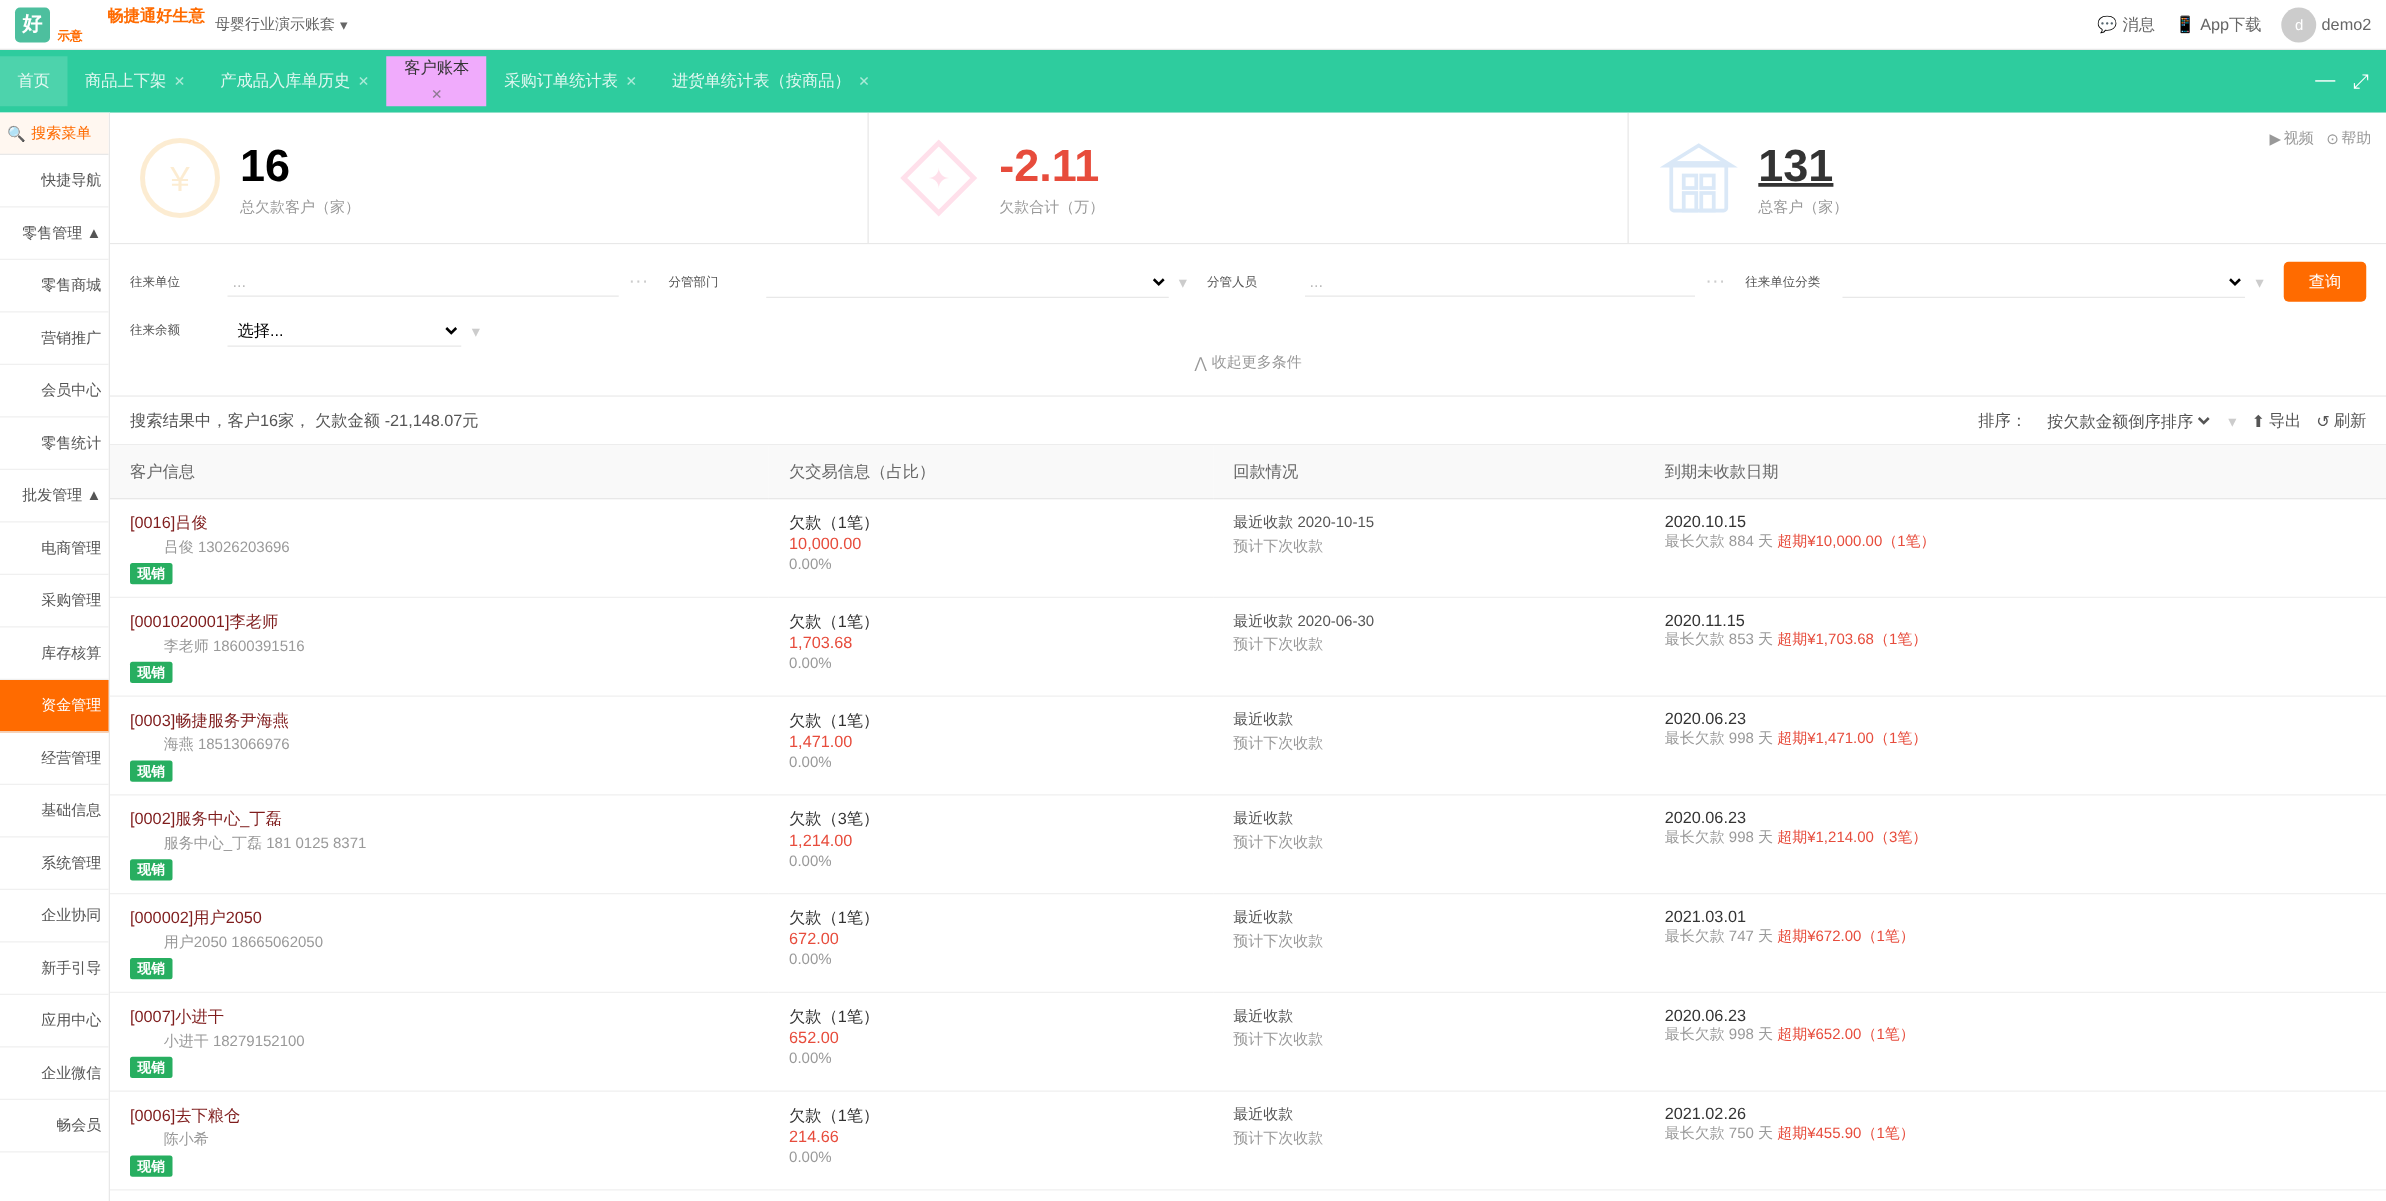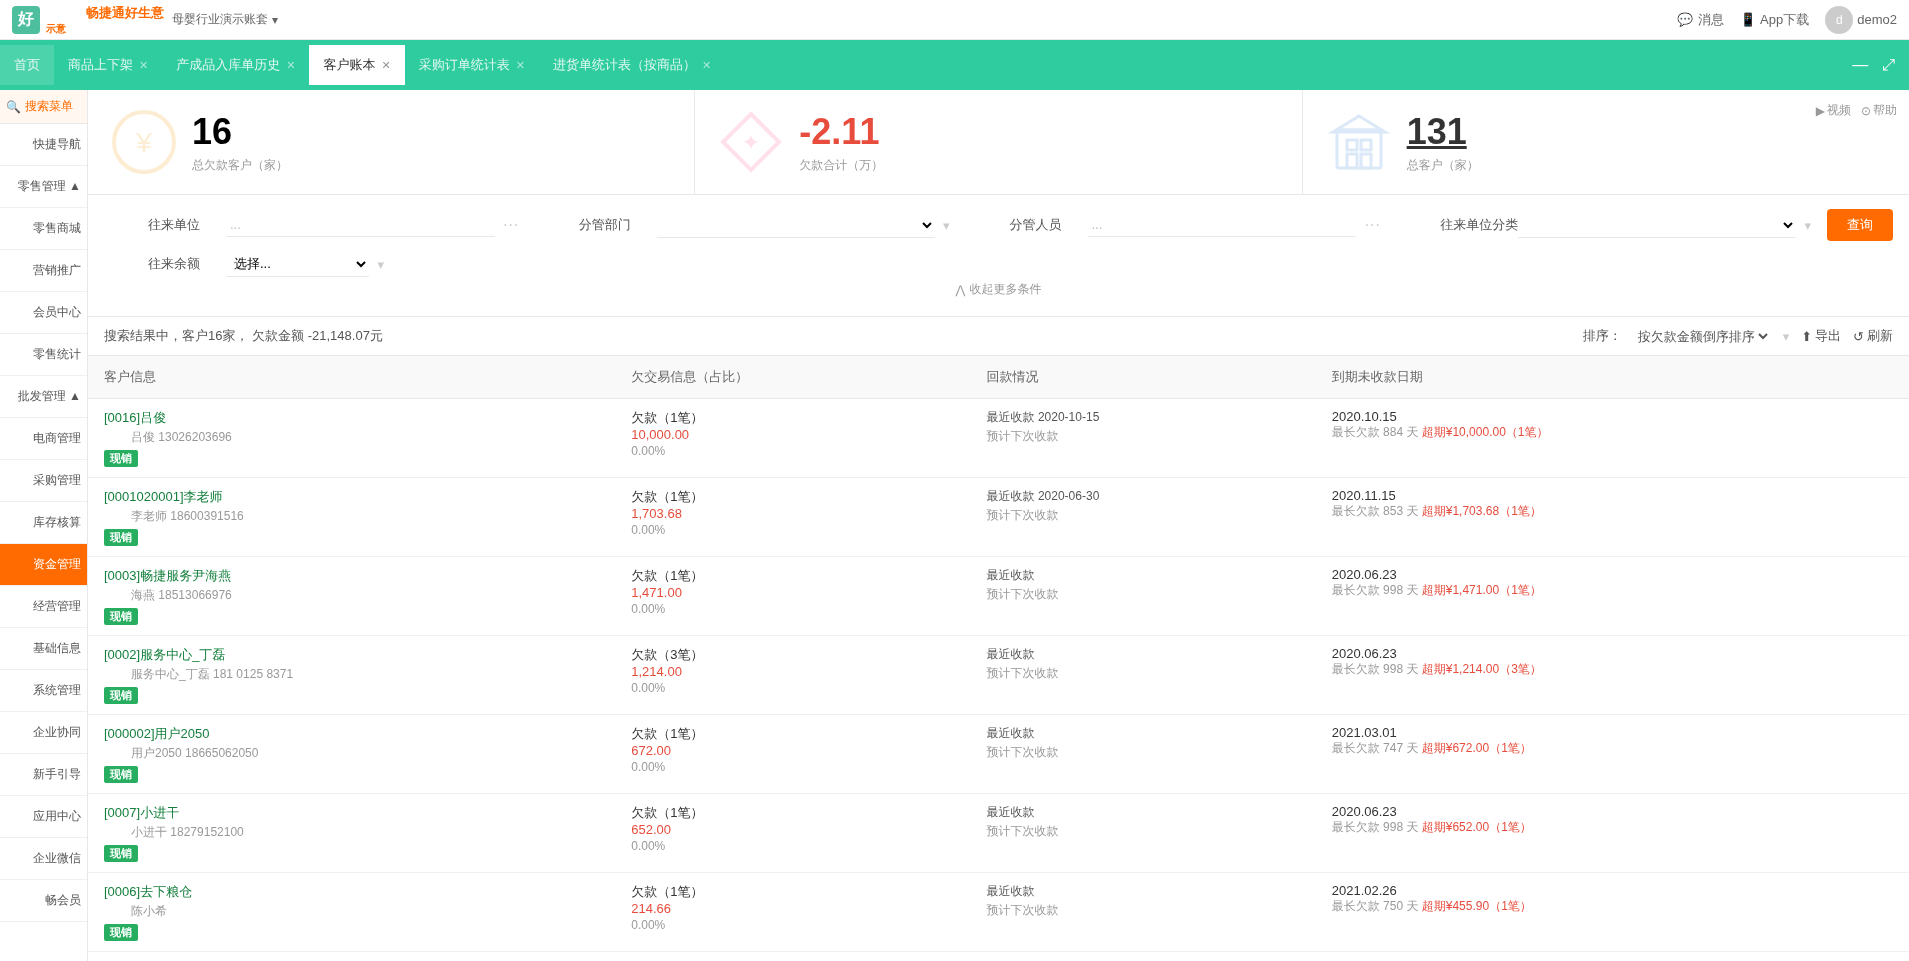--- a/index.html
+++ b/index.html
@@ -10,21 +10,21 @@
     .top-bar-left { display: flex; align-items: center; gap: 8px; }
     .logo-area { display: flex; align-items: center; gap: 6px; color: #ff6b00; font-size: 14px; font-weight: bold; }
     .logo-icon { width: 28px; height: 28px; background: #4dbf9e; border-radius: 4px; display: flex; align-items: center; justify-content: center; color: white; font-size: 16px; }
     .company-selector { color: #666; font-size: 12px; display: flex; align-items: center; gap: 4px; cursor: pointer; }
     .top-bar-right { display: flex; align-items: center; gap: 16px; color: #666; font-size: 13px; }
     .top-bar-right .avatar { width: 28px; height: 28px; border-radius: 50%; background: #ccc; display: inline-flex; align-items: center; justify-content: center; color: white; font-size: 12px; }
 
     
     .tab-bar { background: #2ecc9e; display: flex; align-items: center; height: 50px; padding: 0 0; overflow: hidden; }
     .tab-item { padding: 0 14px; height: 40px; display: flex; align-items: center; gap: 6px; cursor: pointer; color: rgba(255,255,255,0.85); font-size: 13px; white-space: nowrap; }
-    .tab-item.active { background: #ffffff; color: #333; }
+    .tab-item.active { background: #f0abfc; color: #333; flex-direction: column; }
     .tab-item .close-x { font-size: 11px; color: inherit; opacity: 0.7; }
     .tab-item.home { background: rgba(255,255,255,0.15); }
     .tab-bar-actions { margin-left: auto; display: flex; align-items: center; gap: 6px; padding-right: 10px; }
     .tab-bar-actions button { background: none; border: none; color: white; cursor: pointer; font-size: 16px; padding: 4px; }
 
     
     .main-layout { display: flex; flex: 1; overflow: hidden; }
 
     
     .sidebar { width: 88px; background: #fff; border-right: 1px solid #e8e8e8; display: flex; flex-direction: column; overflow-y: auto; }
@@ -49,40 +49,40 @@
     .stat-number.orange { color: #000000; }
     .stat-number.dark { color: #333; }
     .stat-label { font-size: 12px; color: #999; margin-top: 4px; }
     .stat-card-actions { position: absolute; top: 12px; right: 12px; font-size: 12px; color: #999; display: flex; gap: 10px; }
     .stat-card-actions span { cursor: pointer; display: flex; align-items: center; gap: 2px; }
 
     
     .filter-section { background: #fff; padding: 14px 16px; border-bottom: 1px solid #e8e8e8; }
     .filter-row { display: flex; align-items: center; gap: 16px; margin-bottom: 10px; }
     .filter-item { display: flex; align-items: center; gap: 8px; flex: 1; }
-    .filter-label { font-size: 13px; color: #555; white-space: nowrap; width: 70px; margin-left: 44px; }
+    .filter-label { font-size: 10px; color: #555; white-space: nowrap; width: 70px; }
     .filter-input { flex: 1; border: none; border-bottom: 1px solid #e8e8e8; padding: 4px 6px; font-size: 13px; color: #333; outline: none; background: transparent; cursor: pointer; }
     .filter-input::placeholder { color: #bbb; }
     .filter-dots { color: #ccc; font-size: 16px; cursor: pointer; }
     .collapse-btn { display: flex; align-items: center; justify-content: center; gap: 4px; color: #999; font-size: 12px; cursor: pointer; margin: 4px 0; }
     .search-btn { background: #ff6b00; color: white; border: none; padding: 7px 20px; border-radius: 4px; cursor: pointer; font-size: 13px; }
     .filter-row-2 { display: flex; align-items: center; gap: 16px; }
 
     
     .results-bar { display: flex; align-items: center; justify-content: space-between; padding: 10px 16px; background: #fff; border-bottom: 1px solid #e8e8e8; }
     .results-info { font-size: 13px; color: #555; }
     .results-actions { display: flex; align-items: center; gap: 12px; font-size: 13px; color: #555; }
     .sort-select { border: none; outline: none; font-size: 13px; color: #555; cursor: pointer; background: transparent; }
 
     
     .data-table { width: 100%; background: #fff; border-collapse: collapse; }
     .data-table thead tr { background: #f9f9f9; }
     .data-table th { padding: 12px 16px; text-align: left; font-size: 13px; color: #666; font-weight: normal; border-bottom: 1px solid #e8e8e8; }
     .data-table td { padding: 10px 16px; border-bottom: 1px solid #f0f0f0; font-size: 13px; vertical-align: top; }
-    .customer-name { color: #15803d; font-size: 13px; cursor: pointer; }
+    .customer-name { color: #7f1d1d; font-size: 13px; cursor: pointer; }
     .customer-sub { color: #999; font-size: 12px; margin-top: 2px; margin-left: 27px; }
     .tag-present { background: #27ae60; color: white; font-size: 11px; padding: 1px 6px; border-radius: 2px; margin-top: 4px; display: inline-block; font-weight: bold; }
     .amount-red { color: #e74c3c; font-size: 13px; }
     .amount-pct { color: #999; font-size: 12px; margin-top: 2px; }
     .overdue-red { color: #e74c3c; font-size: 12px; cursor: pointer; }
     .overdue-days { color: #999; font-size: 12px; }
     .collection-info { font-size: 12px; color: #555; }
     .collection-next { color: #999; font-size: 12px; margin-top: 2px; }
 
     

